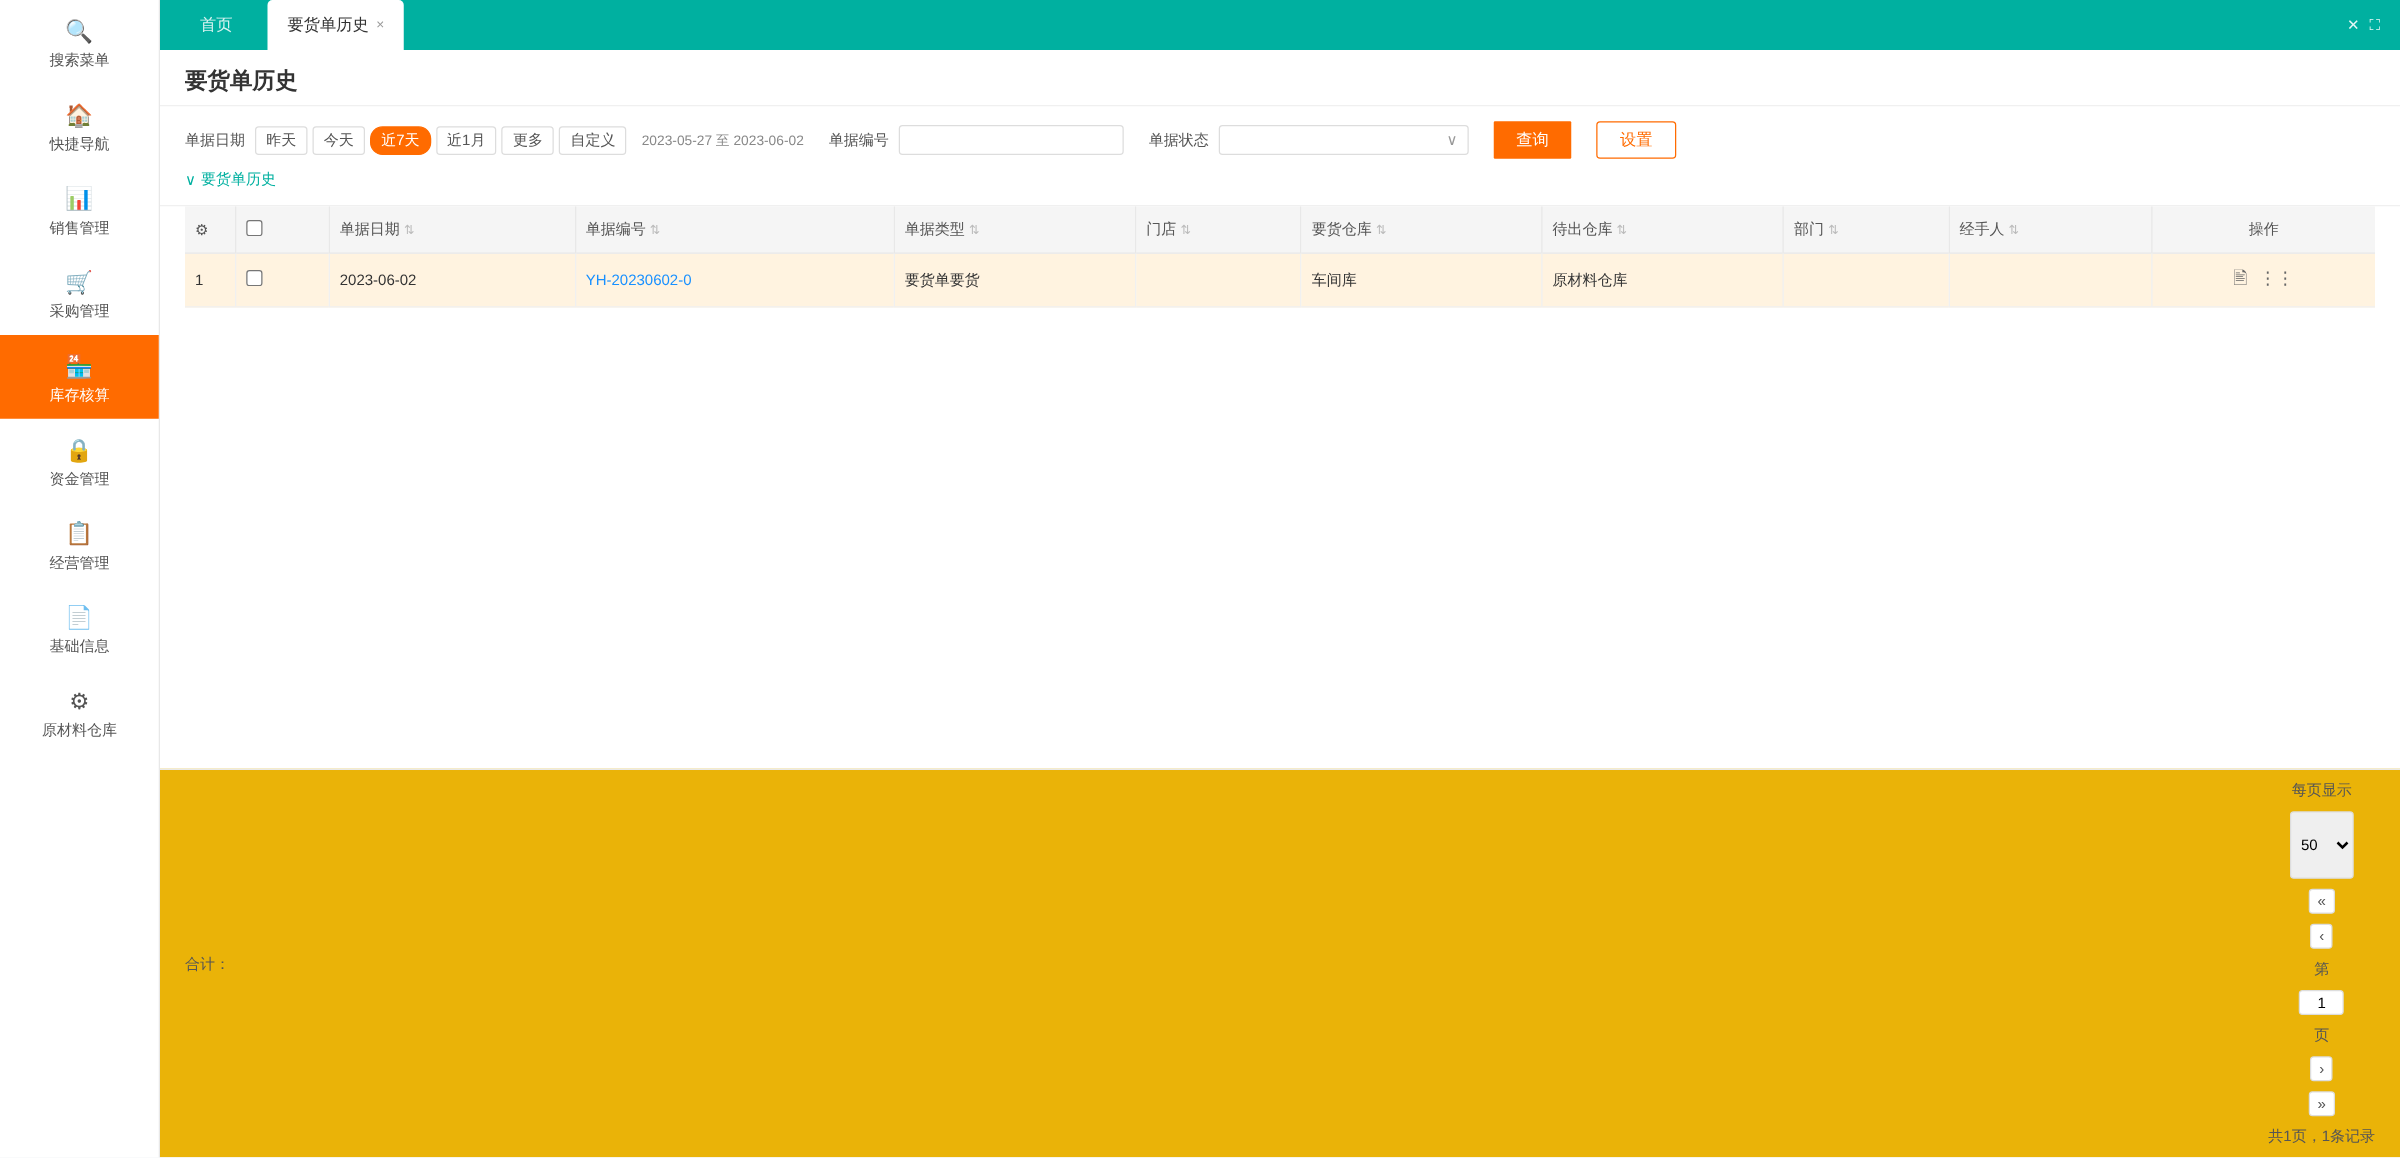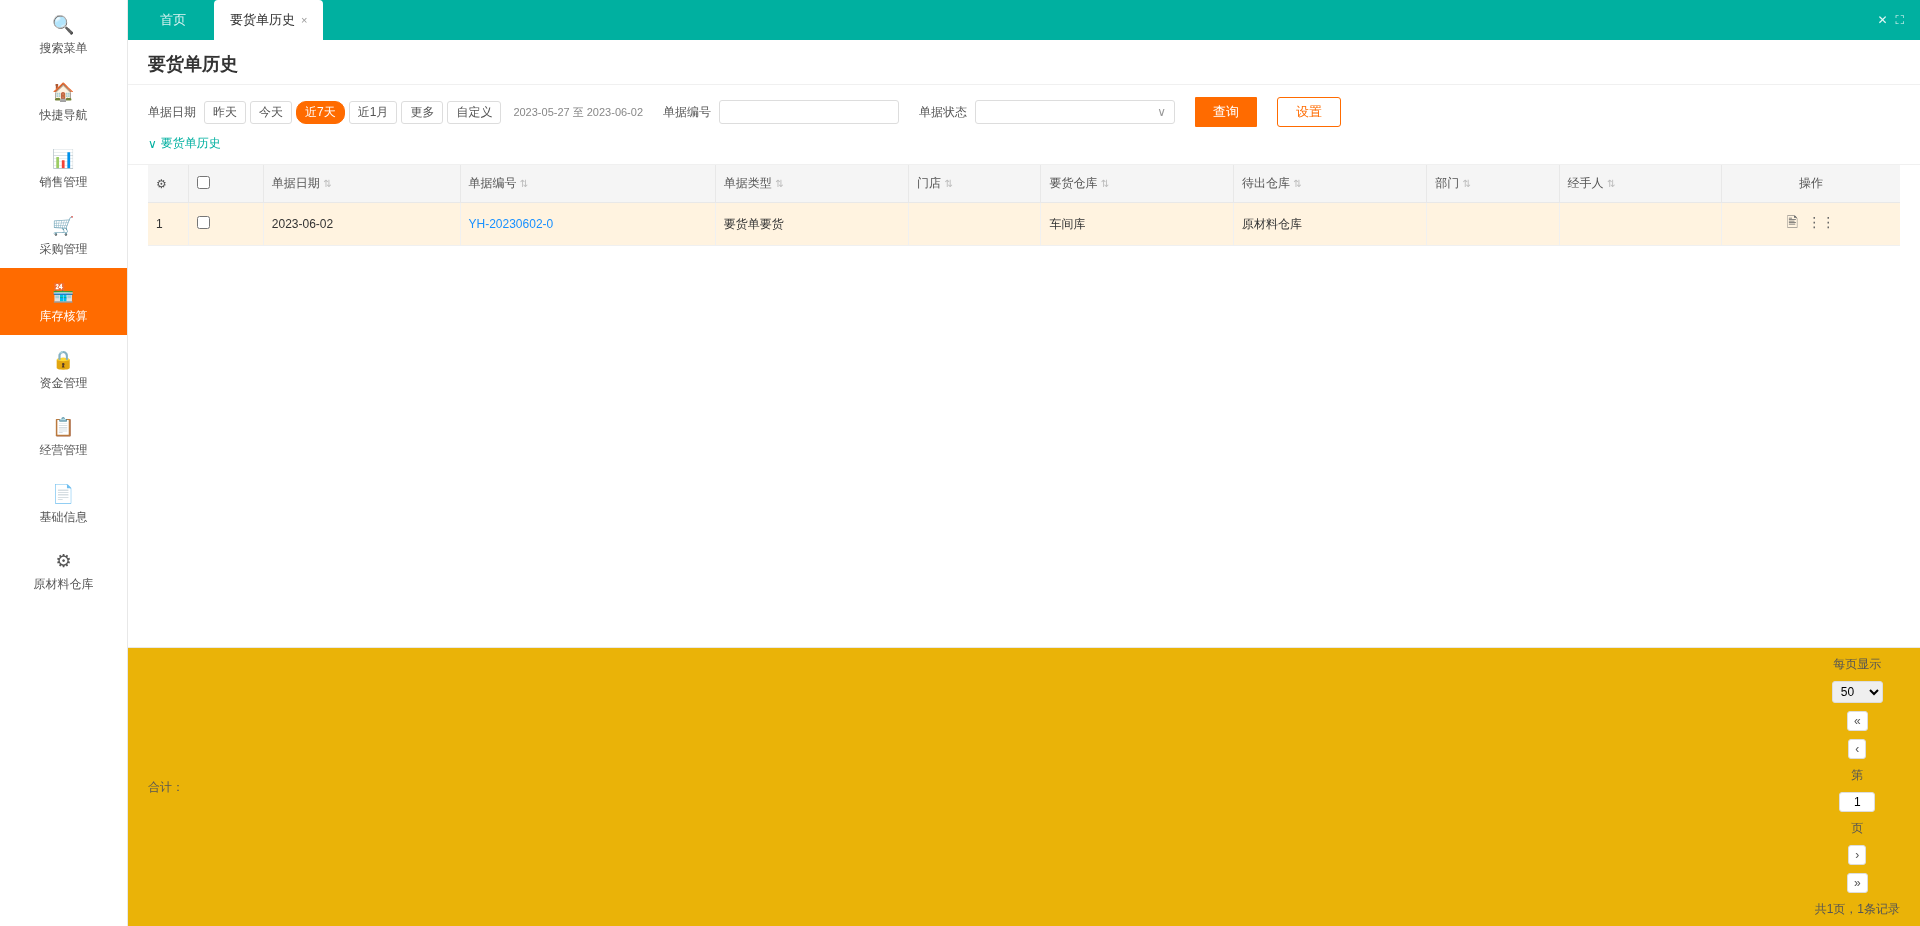--- a/index.html
+++ b/index.html
@@ -252,21 +252,21 @@
     .page-num-input {
       border: 1px solid #ddd;
       width: 36px;
       text-align: center;
       padding: 2px 4px;
       border-radius: 3px;
       font-size: 12px;
     }
     .per-page-select {
       border: 1px solid #ddd;
-      padding: 2px 4px;
+      padding: 18px 4px;
       border-radius: 3px;
       font-size: 12px;
     }
     .checkbox { cursor: pointer; }
 
     
     .display-detail { display: flex; align-items: center; gap: 4px; font-size: 12px; color: #555; }
     .display-detail input[type=checkbox] { cursor: pointer; }
   </style>
 </head>

